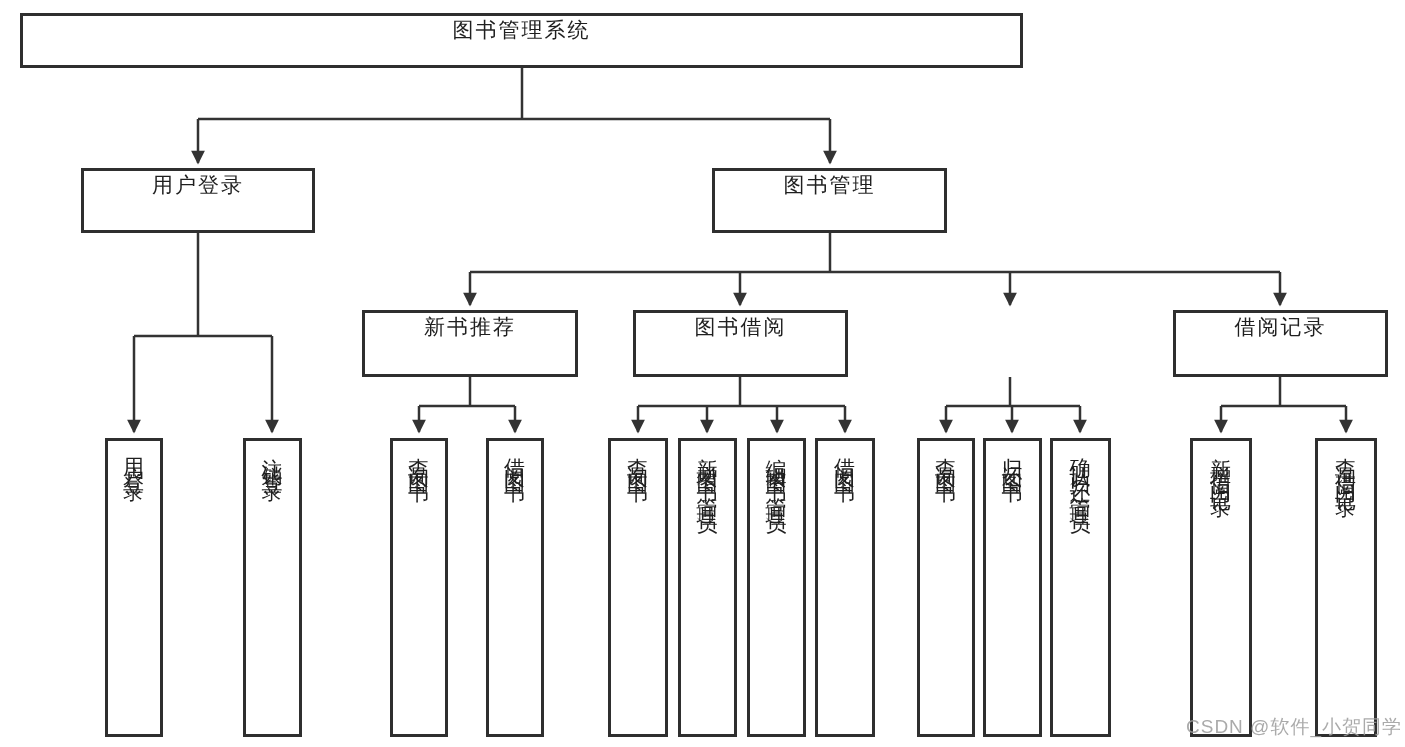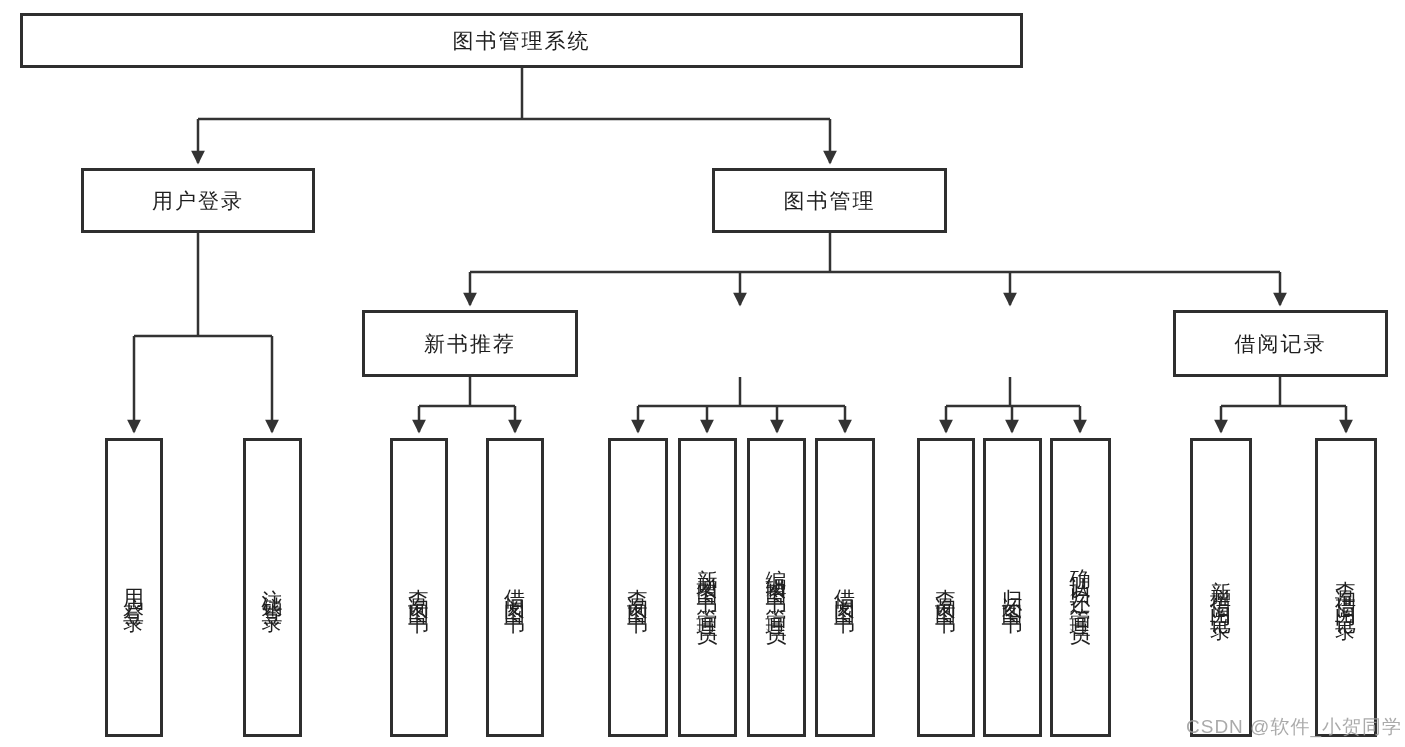--- a/index.html
+++ b/index.html
@@ -17,21 +17,21 @@
     left: 0; top: 0;
     width: 1405px; height: 747px;
     z-index: 1;
   }
   .node {
     position: absolute;
     background: #ffffff;
     border: 3px solid #2f2f2f;
     box-sizing: border-box;
     display: flex;
-    align-items: center;
+    align-items: flex-start;
     justify-content: center;
     z-index: 2;
   }
   .node.h span {
     font-size: 21px;
     letter-spacing: 2px;
     white-space: nowrap;
     color: #1f1f1f;
   }
   .node.v span {
@@ -114,20 +114,23 @@
   <div class="node h" style="left:81px;top:168px;width:234px;height:65px">
     <span>用户登录</span>
   </div>
   <div class="node h" style="left:712px;top:168px;width:235px;height:65px">
     <span>图书管理</span>
   </div>
 
   <div class="node h" style="left:362px;top:310px;width:216px;height:67px">
     <span>新书推荐</span>
   </div>
+  <div class="node h" style="left:633px;top:310px;width:215px;height:67px">
+    <span>图书借阅</span>
+  </div>
   <div class="node h" style="left:1173px;top:310px;width:215px;height:67px">
     <span>借阅记录</span>
   </div>
 
   <div class="node v" style="left:105px;top:438px;width:58px;height:299px">
     <span>用户登录</span>
   </div>
   <div class="node v" style="left:243px;top:438px;width:59px;height:299px">
     <span>注销登录</span>
   </div>

